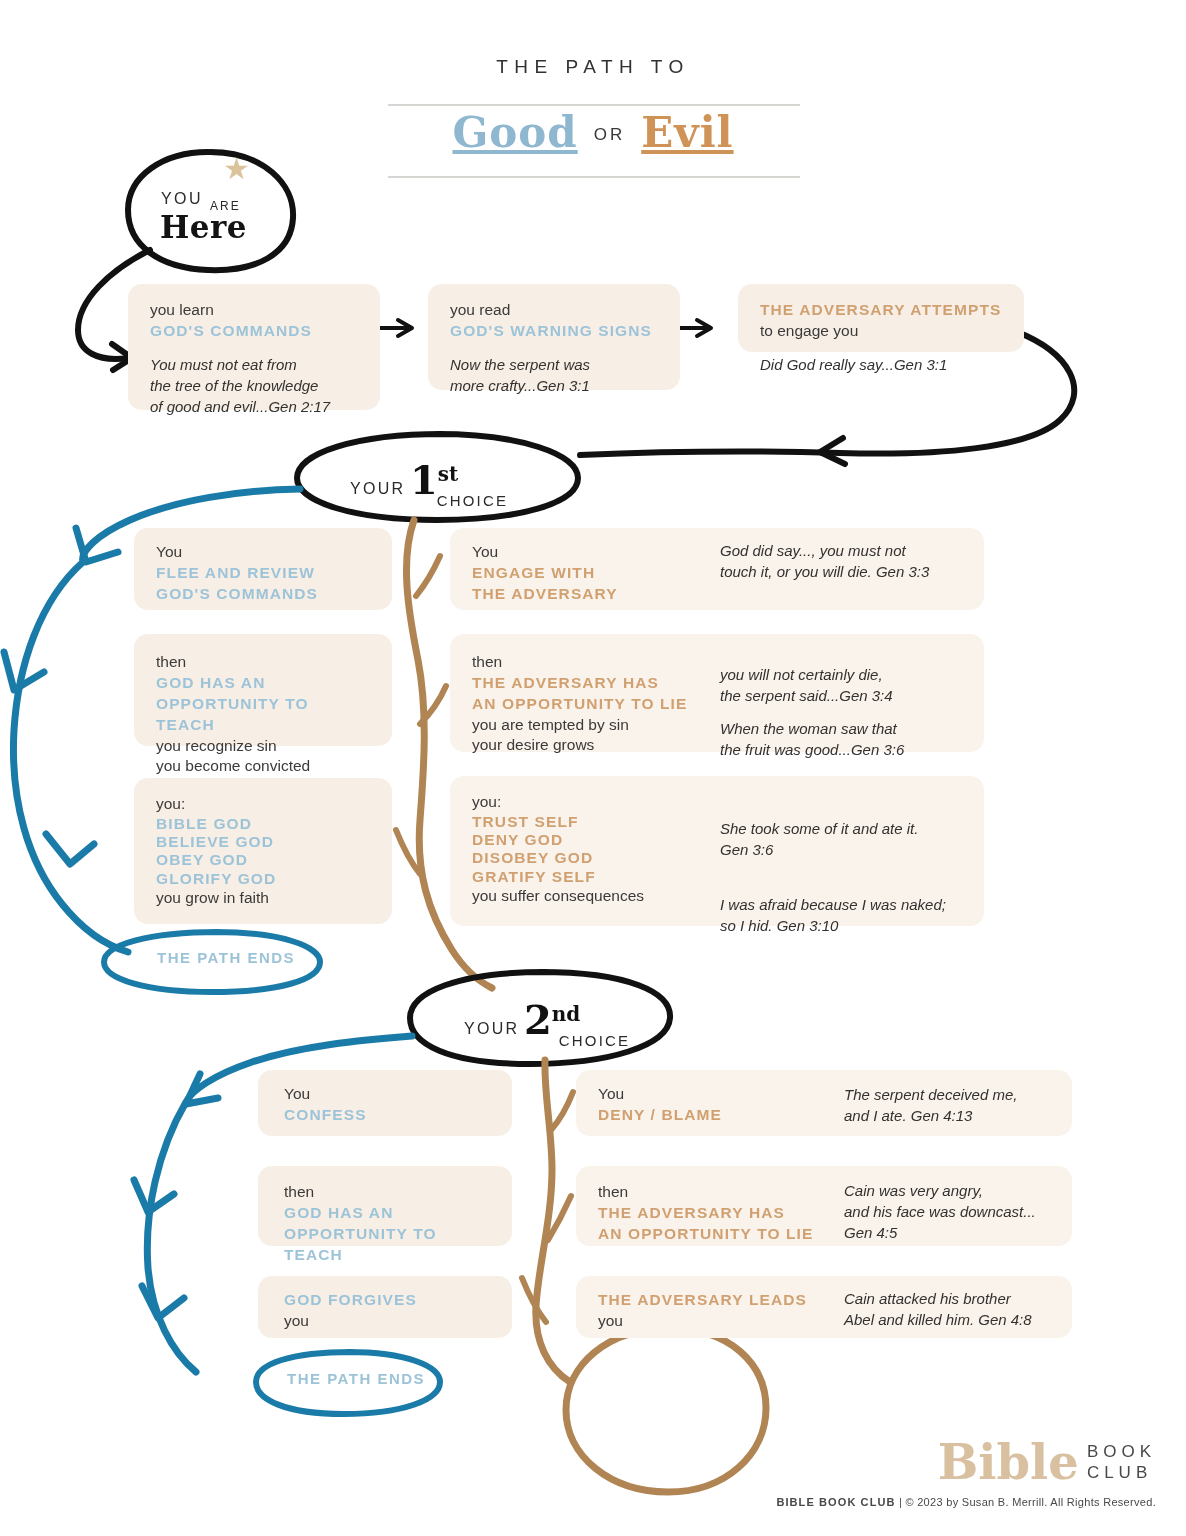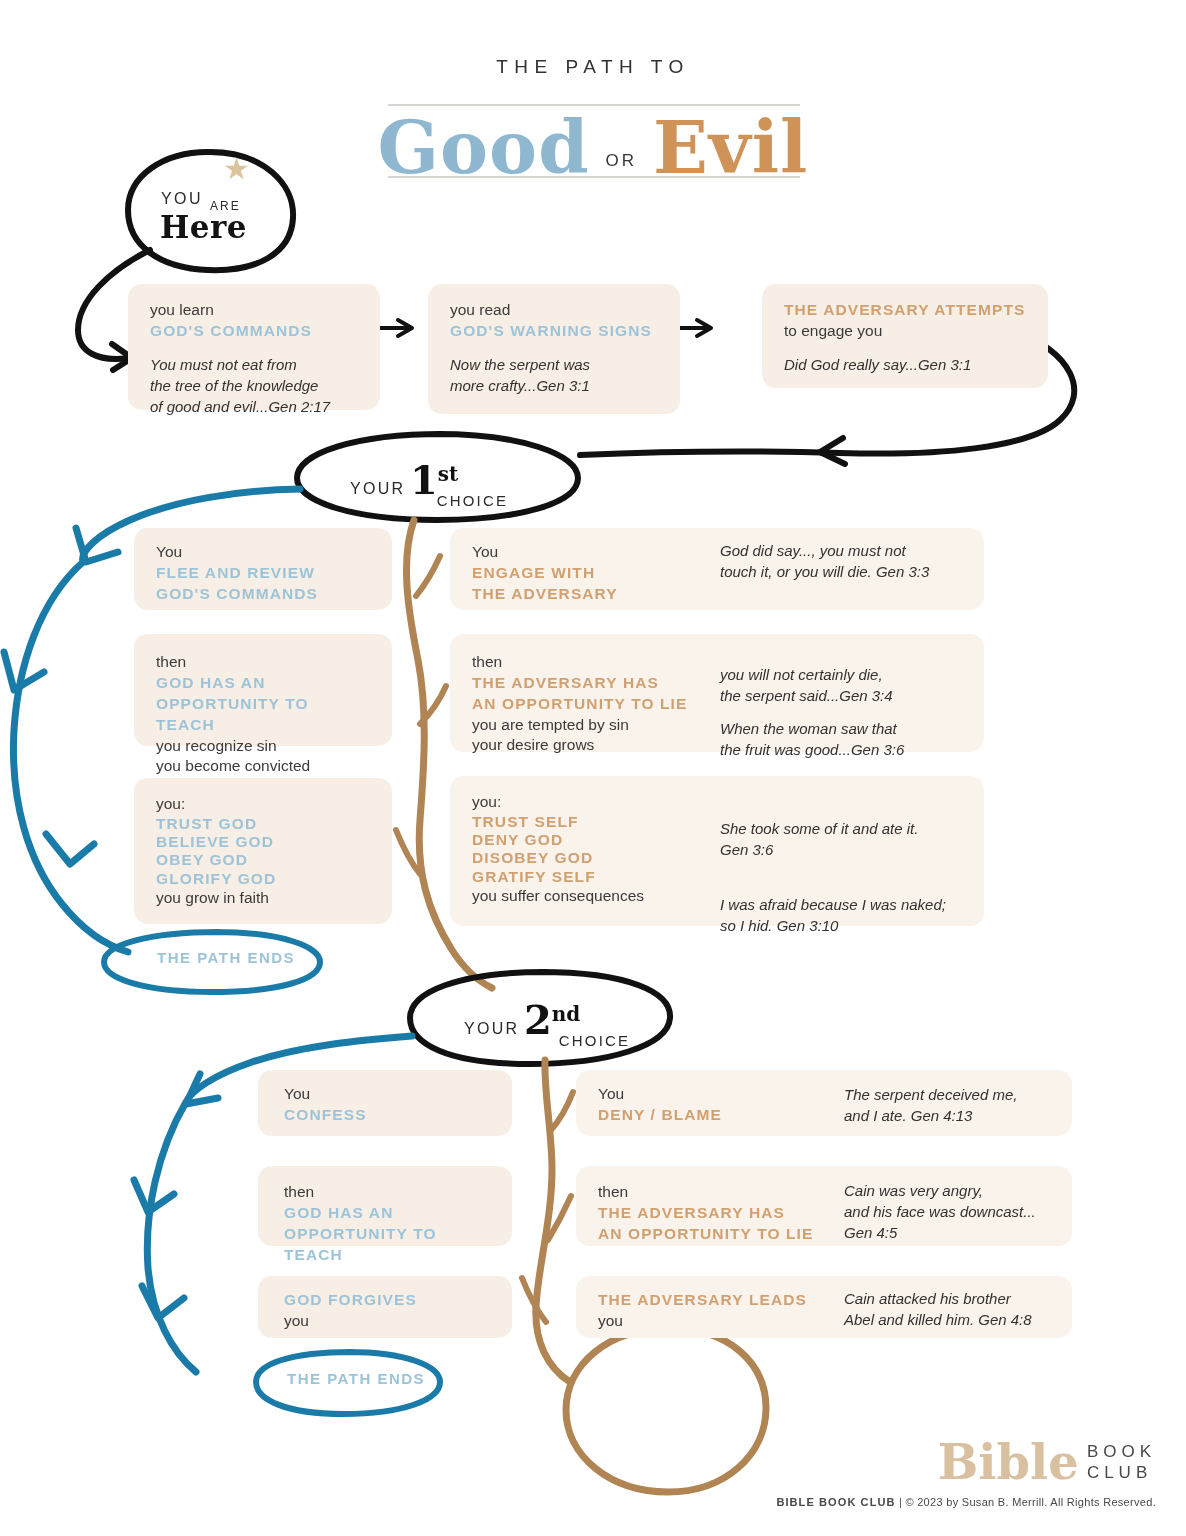--- a/index.html
+++ b/index.html
@@ -9,22 +9,22 @@
   svg.paths{position:absolute;left:0;top:0;width:1186px;height:1536px;pointer-events:none;}
 
   
   .eyebrow{position:absolute;left:0;right:0;top:56px;text-align:center;
     font-size:19px;letter-spacing:6.5px;color:#33312f;font-weight:400;}
   .rule{position:absolute;height:2px;background:#d8d6d3;}
   .rule.top{left:388px;top:104px;width:412px;}
   .rule.bot{left:388px;top:176px;width:412px;}
   .titleline{position:absolute;left:0;right:0;top:112px;text-align:center;
     white-space:nowrap;}
-  .goth{font-family:"DejaVu Serif",serif;font-weight:700;font-size:72px;
-    letter-spacing:1px;line-height:1;font-style:normal;}
+  .goth{font-family:"DejaVu Serif",serif;font-weight:700;font-size:42px;
+    letter-spacing:1px;line-height:1;font-style:normal;text-decoration:underline;}
   .goth.good{color:#8fb8d0;}
   .goth.evil{color:#cf9357;}
   .ortxt{font-size:17px;letter-spacing:3px;color:#3a3836;vertical-align:middle;
     padding:0 16px;position:relative;top:-8px;}
 
   
   .badge{position:absolute;left:128px;top:146px;width:170px;height:120px;}
   .badge .star{position:absolute;left:95px;top:8px;font-size:30px;color:#dbc49c;line-height:1;}
   .badge .yr{position:absolute;left:33px;top:44px;font-size:16px;letter-spacing:2.4px;color:#2b2b2b;}
   .badge .are{position:absolute;left:82px;top:53px;font-size:12px;letter-spacing:2px;color:#2b2b2b;}
@@ -140,30 +140,30 @@
 
   <div class="card" style="left:128px;top:284px;width:252px;height:126px;">
     <div class="pad">
       <div class="lbl">you learn</div>
       <div class="hd blue">GOD'S COMMANDS</div>
       <div class="gap"></div>
       <div class="quote pre">You must not eat from<br>the tree of the knowledge<br>of good and evil...Gen 2:17</div>
     </div>
   </div>
 
-  <div class="card" style="left:428px;top:284px;width:252px;height:130px;">
+  <div class="card" style="left:428px;top:284px;width:252px;height:106px;">
     <div class="pad">
       <div class="lbl">you read</div>
       <div class="hd blue">GOD'S WARNING SIGNS</div>
       <div class="gap"></div>
       <div class="quote pre">Now the serpent was<br>more crafty...Gen 3:1</div>
     </div>
   </div>
 
-  <div class="card" style="left:762px;top:284px;width:286px;height:104px;">
+  <div class="card" style="left:738px;top:284px;width:286px;height:68px;">
     <div class="pad">
       <div class="hd tan">THE ADVERSARY ATTEMPTS</div>
       <div class="lbl">to engage you</div>
       <div class="gap"></div>
       <div class="quote pre">Did God really say...Gen 3:1</div>
     </div>
   </div>
 
   <div class="choice" style="left:350px;top:456px;">
     <span class="your">YOUR</span>
@@ -186,21 +186,21 @@
       <div class="hd blue">OPPORTUNITY TO TEACH</div>
       <div class="sub">you recognize sin</div>
       <div class="sub">you become convicted</div>
     </div>
   </div>
 
   <div class="card" style="left:134px;top:778px;width:258px;height:146px;">
     <div class="pad" style="padding:16px 22px;">
       <div class="lbl">you:</div>
       <div class="listblue">
-        <div>TRUST GOD</div>
+        <div>BIBLE GOD</div>
         <div>BELIEVE GOD</div>
         <div>OBEY GOD</div>
         <div>GLORIFY GOD</div>
       </div>
       <div class="sub">you grow in faith</div>
     </div>
   </div>
 
   <div class="ends" style="left:157px;top:949px;">THE PATH ENDS</div>
 

